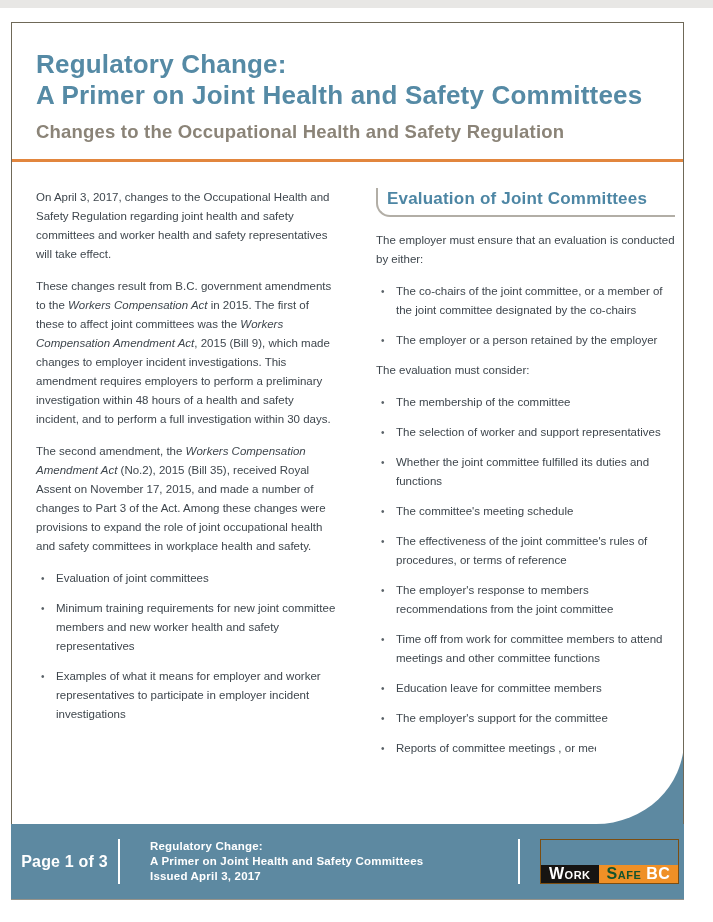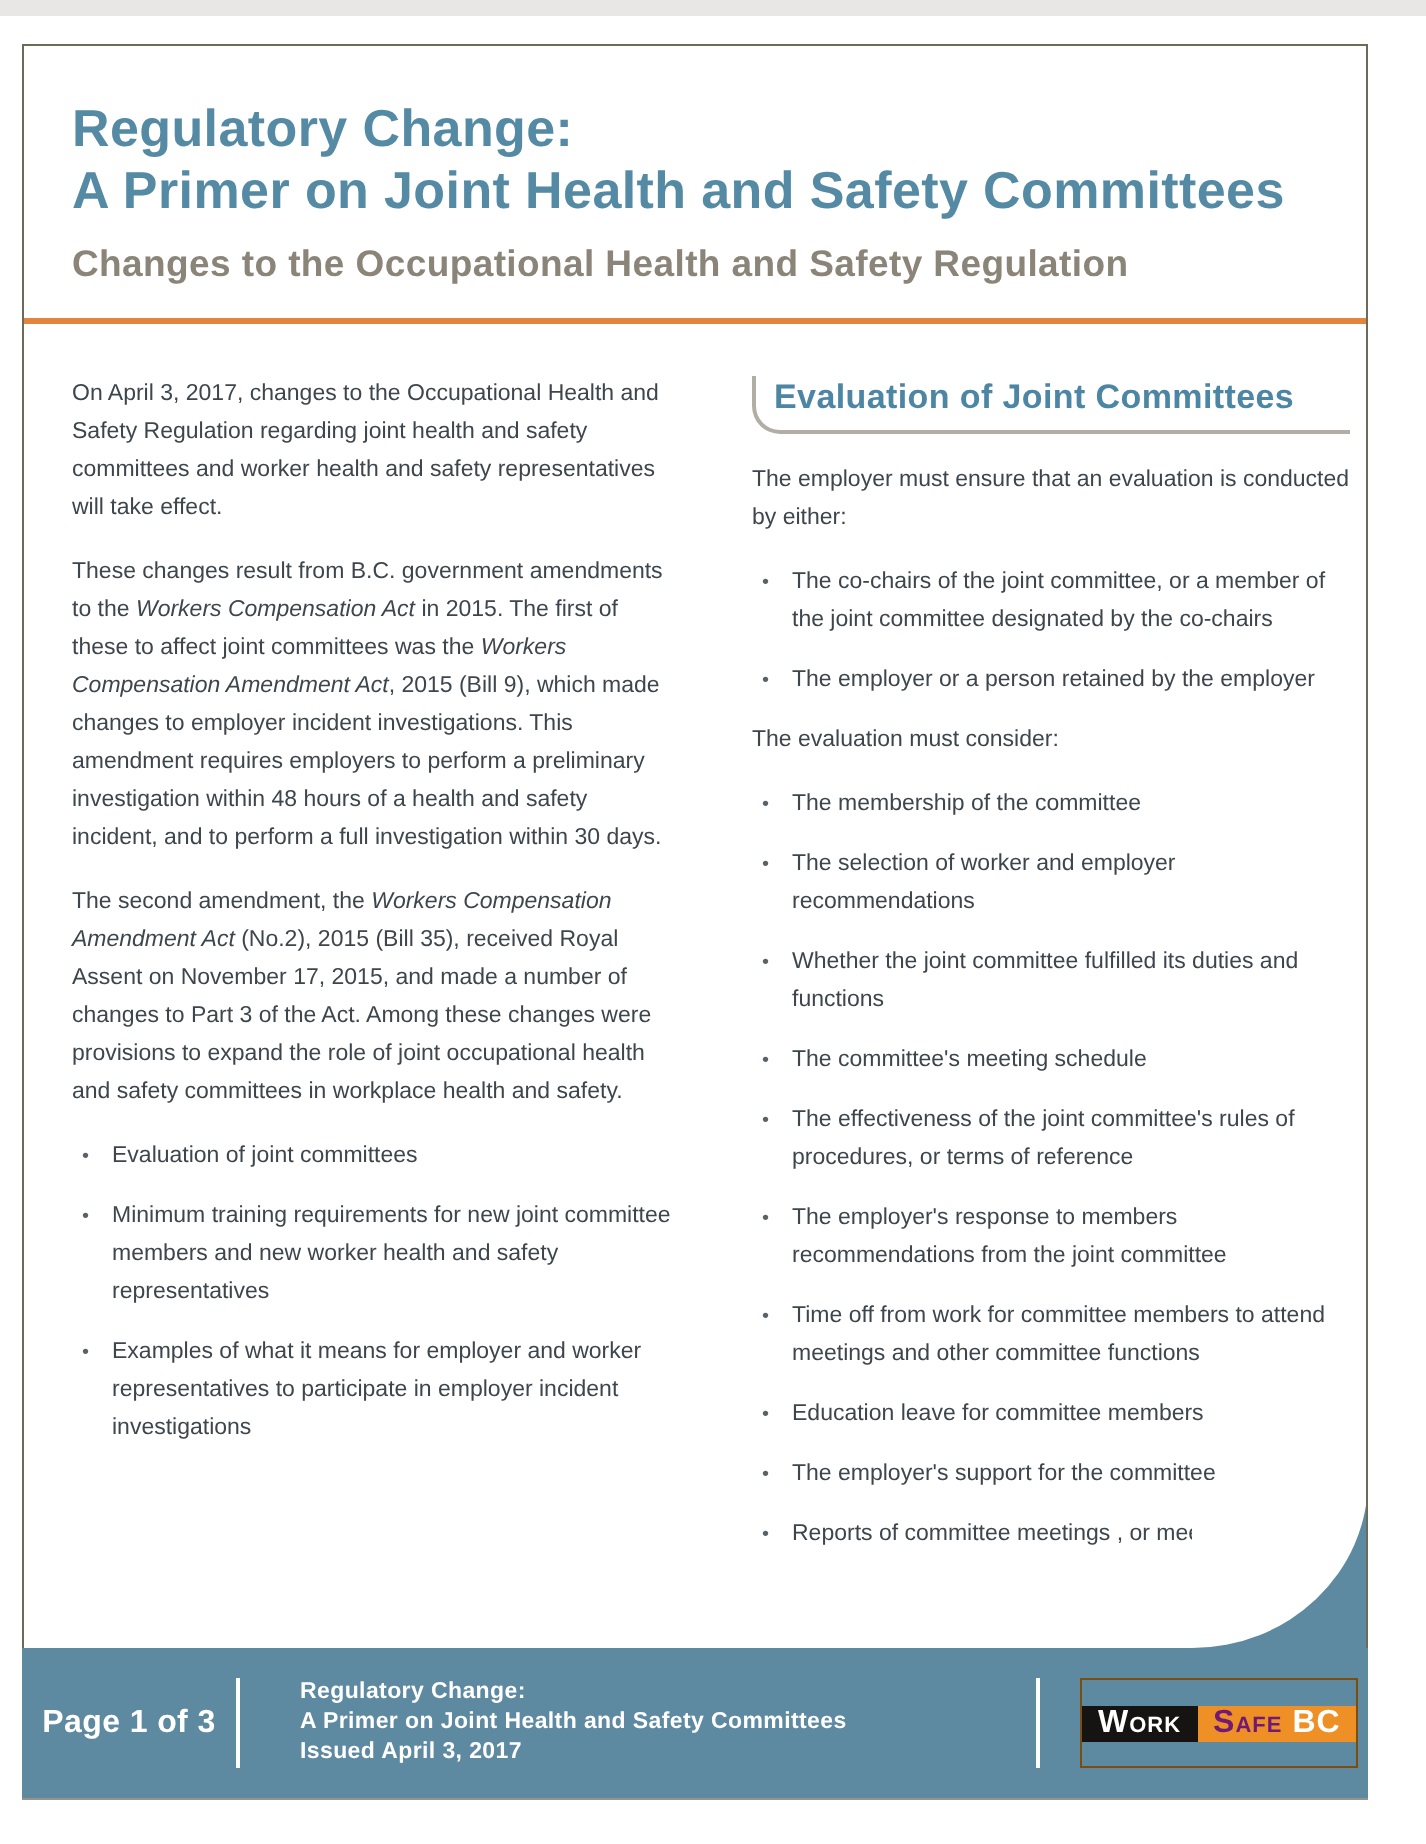--- a/index.html
+++ b/index.html
@@ -130,41 +130,41 @@
     line-height:15px;
     letter-spacing:0.2px;
   }
   .logo {
     flex:none;
     margin-left:20px;
     display:flex;
     height:45px;
     border:1px solid #7c4d10;
     box-sizing:border-box;
-    align-items:center;
+    align-items:flex-end;
   }
   .logo-work {
     background:#161412;
     color:#ffffff;
     display:flex; align-items:center;
     padding:0 8px;
     font-weight:bold;
     font-variant:small-caps;
     font-size:16px;
     letter-spacing:0.5px;
   }
   .logo-safe {
     background:#ef9026;
     display:flex; align-items:center;
     padding:0 8px;
     font-weight:bold;
     font-size:16px;
     letter-spacing:0.5px;
   }
-  .logo-safe .safe { color:#701a75; font-variant:small-caps; }
+  .logo-safe .safe { color:#14532d; font-variant:small-caps; }
   .logo-safe .bc   { color:#ffffff; margin-left:5px; }
 </style>
 </head>
 <body>
 
 <div class="top-strip"></div>
 
 <div class="sheet">
 
   <div class="content">
@@ -218,21 +218,21 @@
           </div>
         <p class="para">The evaluation must consider:</p>
         <div class="blist">
 
         <div class="bitem">
               <span class="dot">•</span>
               <span class="btext">The membership of the committee</span>
             </div>
             <div class="bitem">
               <span class="dot">•</span>
-              <span class="btext">The selection of worker and employer recommendations</span>
+              <span class="btext">The selection of worker and support representatives</span>
             </div>
             <div class="bitem">
               <span class="dot">•</span>
               <span class="btext">Whether the joint committee fulfilled its duties and functions</span>
             </div>
             <div class="bitem">
               <span class="dot">•</span>
               <span class="btext">The committee's meeting schedule</span>
             </div>
             <div class="bitem">

